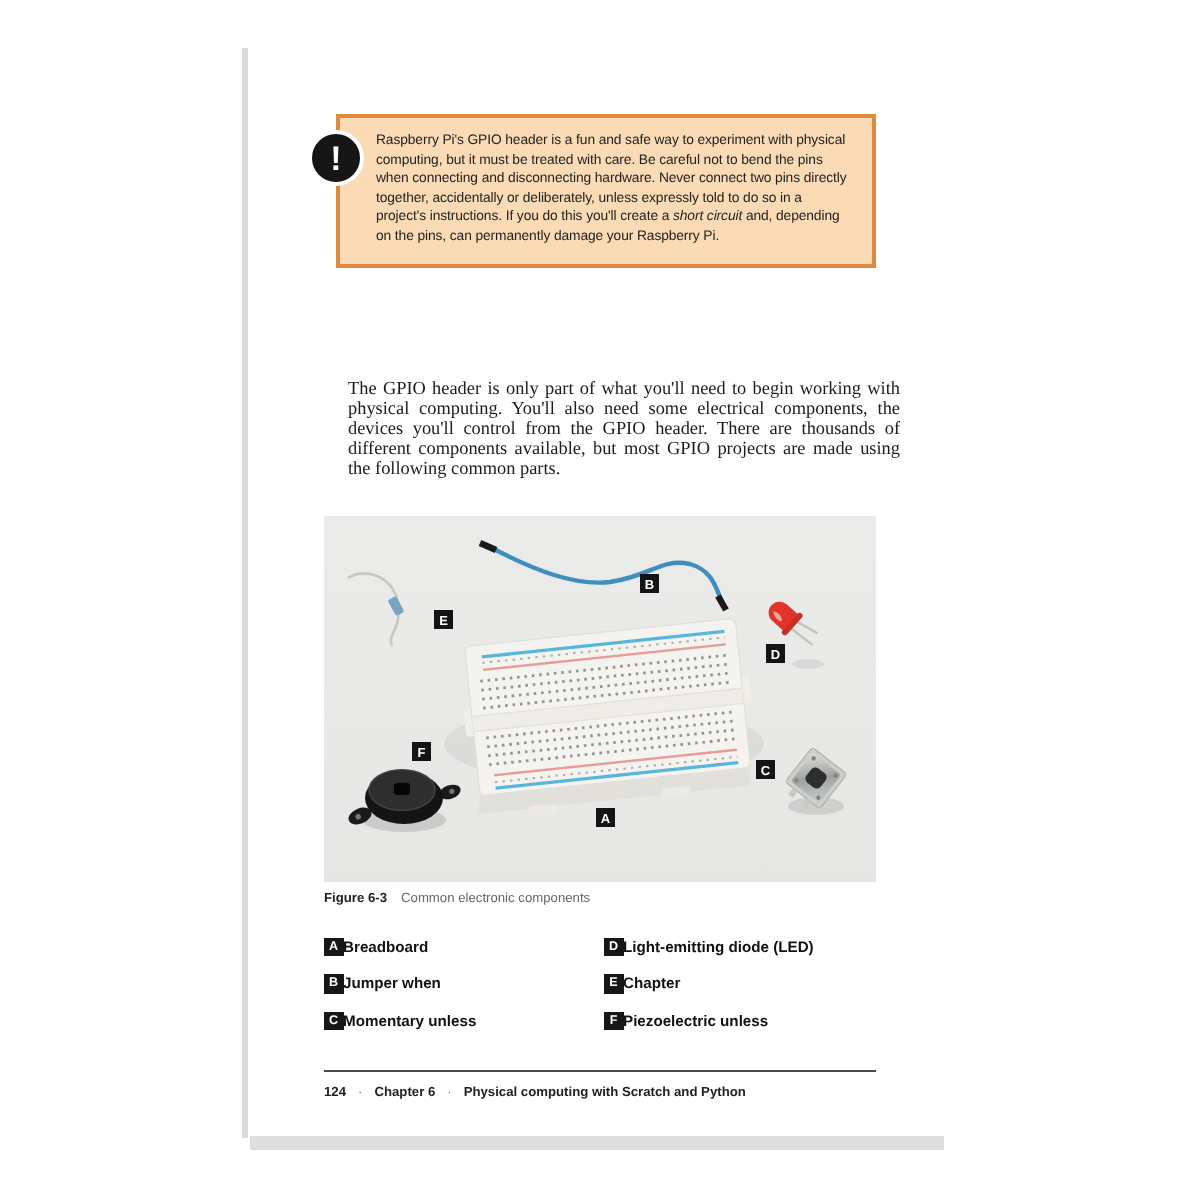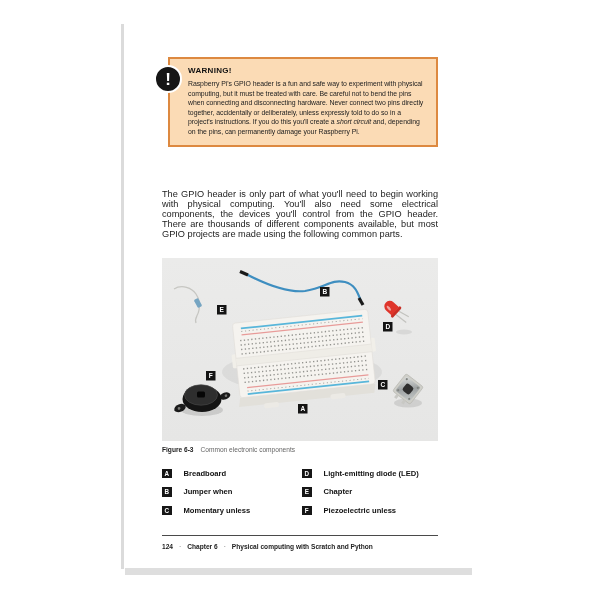--- a/index.html
+++ b/index.html
@@ -51,22 +51,22 @@
   .warning-text em { font-style:italic; }
 
   
   .section-heading {
     position:absolute; left:0; top:113px;
     font-size:14.5px; font-weight:bold;
     color:var(--accent-red, #ef4136);
     letter-spacing:-0.2px;
   }
   .body-par {
-    position:absolute; left:0; top:133px; width:276px;
-    font-family:Liberation Sans, sans-serif;
+    position:absolute; left:12px; top:133px; width:276px;
+    font-family:Liberation Serif, serif;
     font-size:9.2px; line-height:9.9px;
     text-align:justify; color:#1c1c1c;
   }
 
   
   .photo {
     position:absolute; left:0; top:201px;
     width:276px; height:183px;
     background:var(--photo-bg, #e9e9e8);
   }
@@ -83,21 +83,21 @@
 
   
   .legend {
     position:absolute; left:0; top:407px; width:276px;
     display:grid;
     grid-template-columns:140px 1fr;
     grid-template-rows:repeat(3, 18.5px);
     grid-auto-flow:column;
     align-items:center;
   }
-  .legend-item { display:flex; align-items:center; gap:12px; }
+  .legend-item { display:flex; align-items:center; gap:0; }
   .legend-key {
     width:9.5px; height:9.5px; background:#161616; color:#fff;
     font-size:6.3px; font-weight:bold;
     display:flex; align-items:center; justify-content:center;
     flex:0 0 auto;
   }
   .legend-label { font-size:7.6px; font-weight:bold; color:#111; }
 
   
   .footer-rule {
@@ -114,21 +114,20 @@
 </head>
 <body style="--accent-red: #ef4136; --warning-bg: #fbdbb5; --warning-border: #dd8940; --photo-bg: #e9e9e8;">
 
 <div class="page-left-edge"></div>
 <div class="page-bottom-edge"></div>
 
 <div class="content">
 
   <div class="warning-box">
     <div class="warning-icon">!</div>
-    <div class="warning-title">WARNING!</div>
     <div class="warning-text"><span>Raspberry Pi's GPIO header is a fun and safe way to experiment with physical computing, but it must be treated with care. Be careful not to bend the pins when connecting and disconnecting hardware. Never connect two pins directly together, accidentally or deliberately, unless expressly told to do so in a project's instructions. If you do this you'll create a </span><em>short circuit</em><span> and, depending on the pins, can permanently damage your Raspberry Pi.</span></div>
   </div>
 
   <p class="body-par">The GPIO header is only part of what you'll need to begin working with physical computing. You'll also need some electrical components, the devices you'll control from the GPIO header. There are thousands of different components available, but most GPIO projects are made using the following common parts.</p>
 
   <div class="photo">
     <svg width="276" height="183" viewBox="0 0 276 183" xmlns="http://www.w3.org/2000/svg">
       <defs>
         <linearGradient id="bgGrad" x1="0" y1="0" x2="0" y2="1">
           <stop offset="0" stop-color="#ebebea"></stop>

